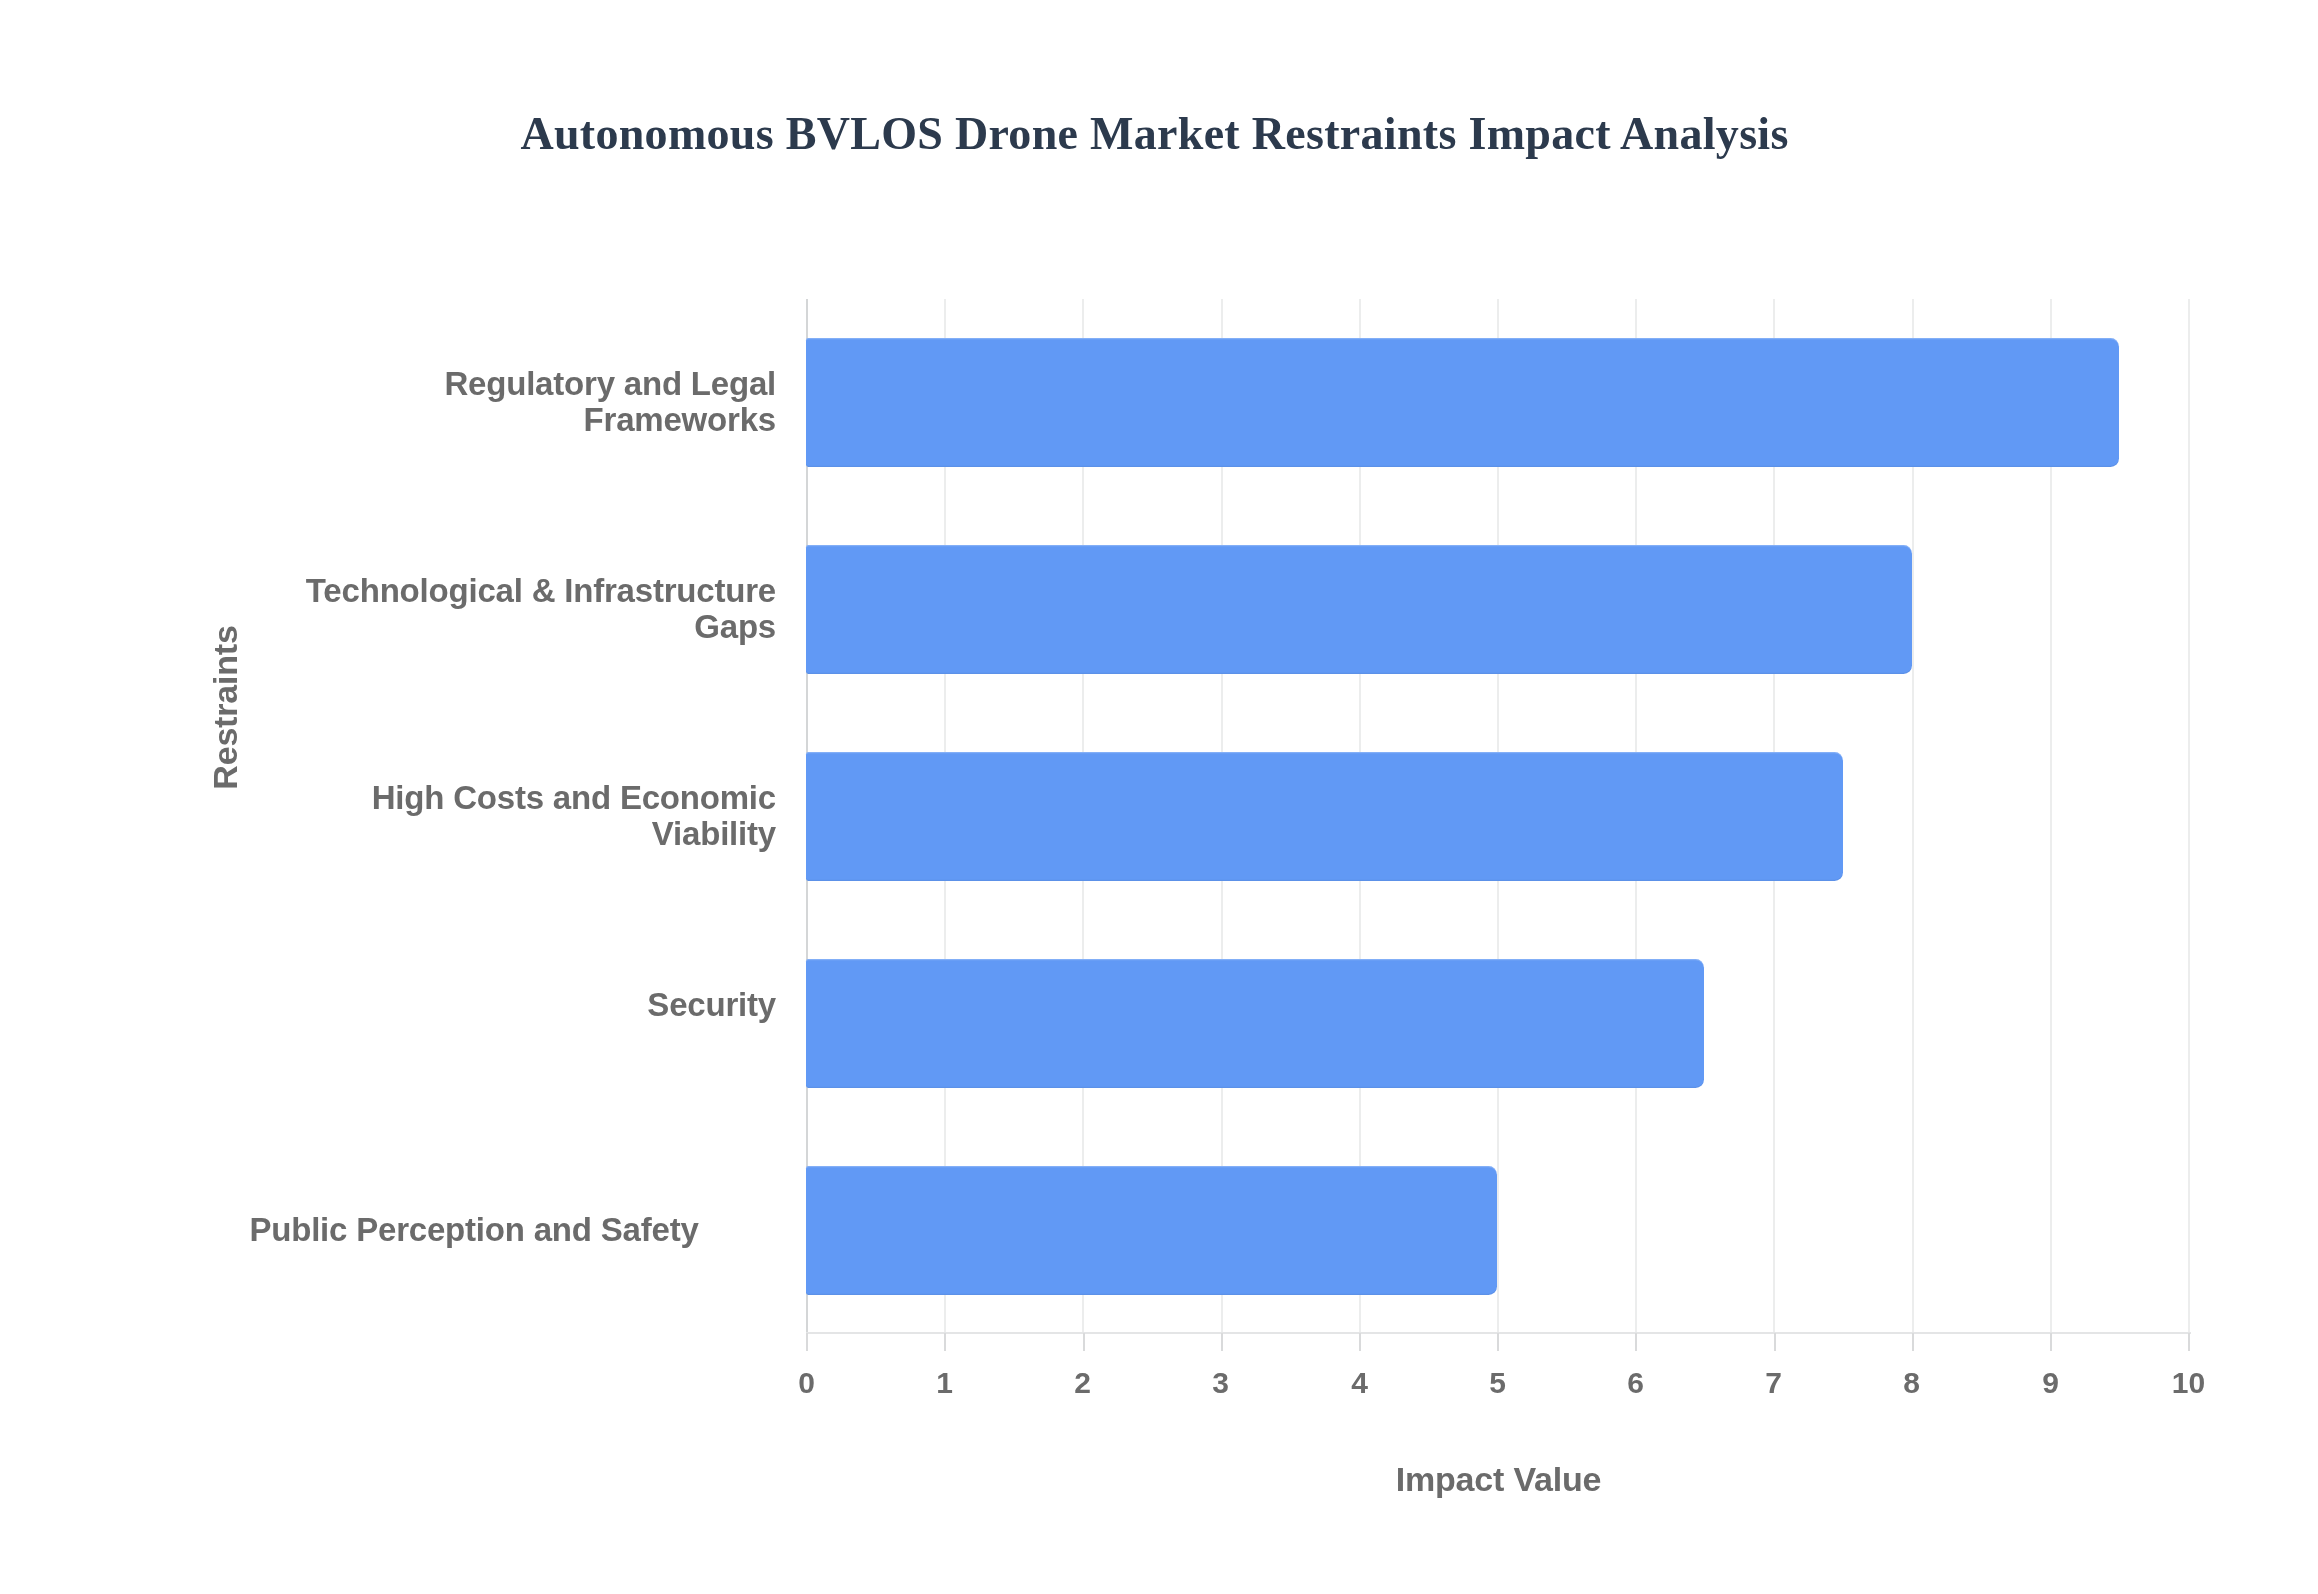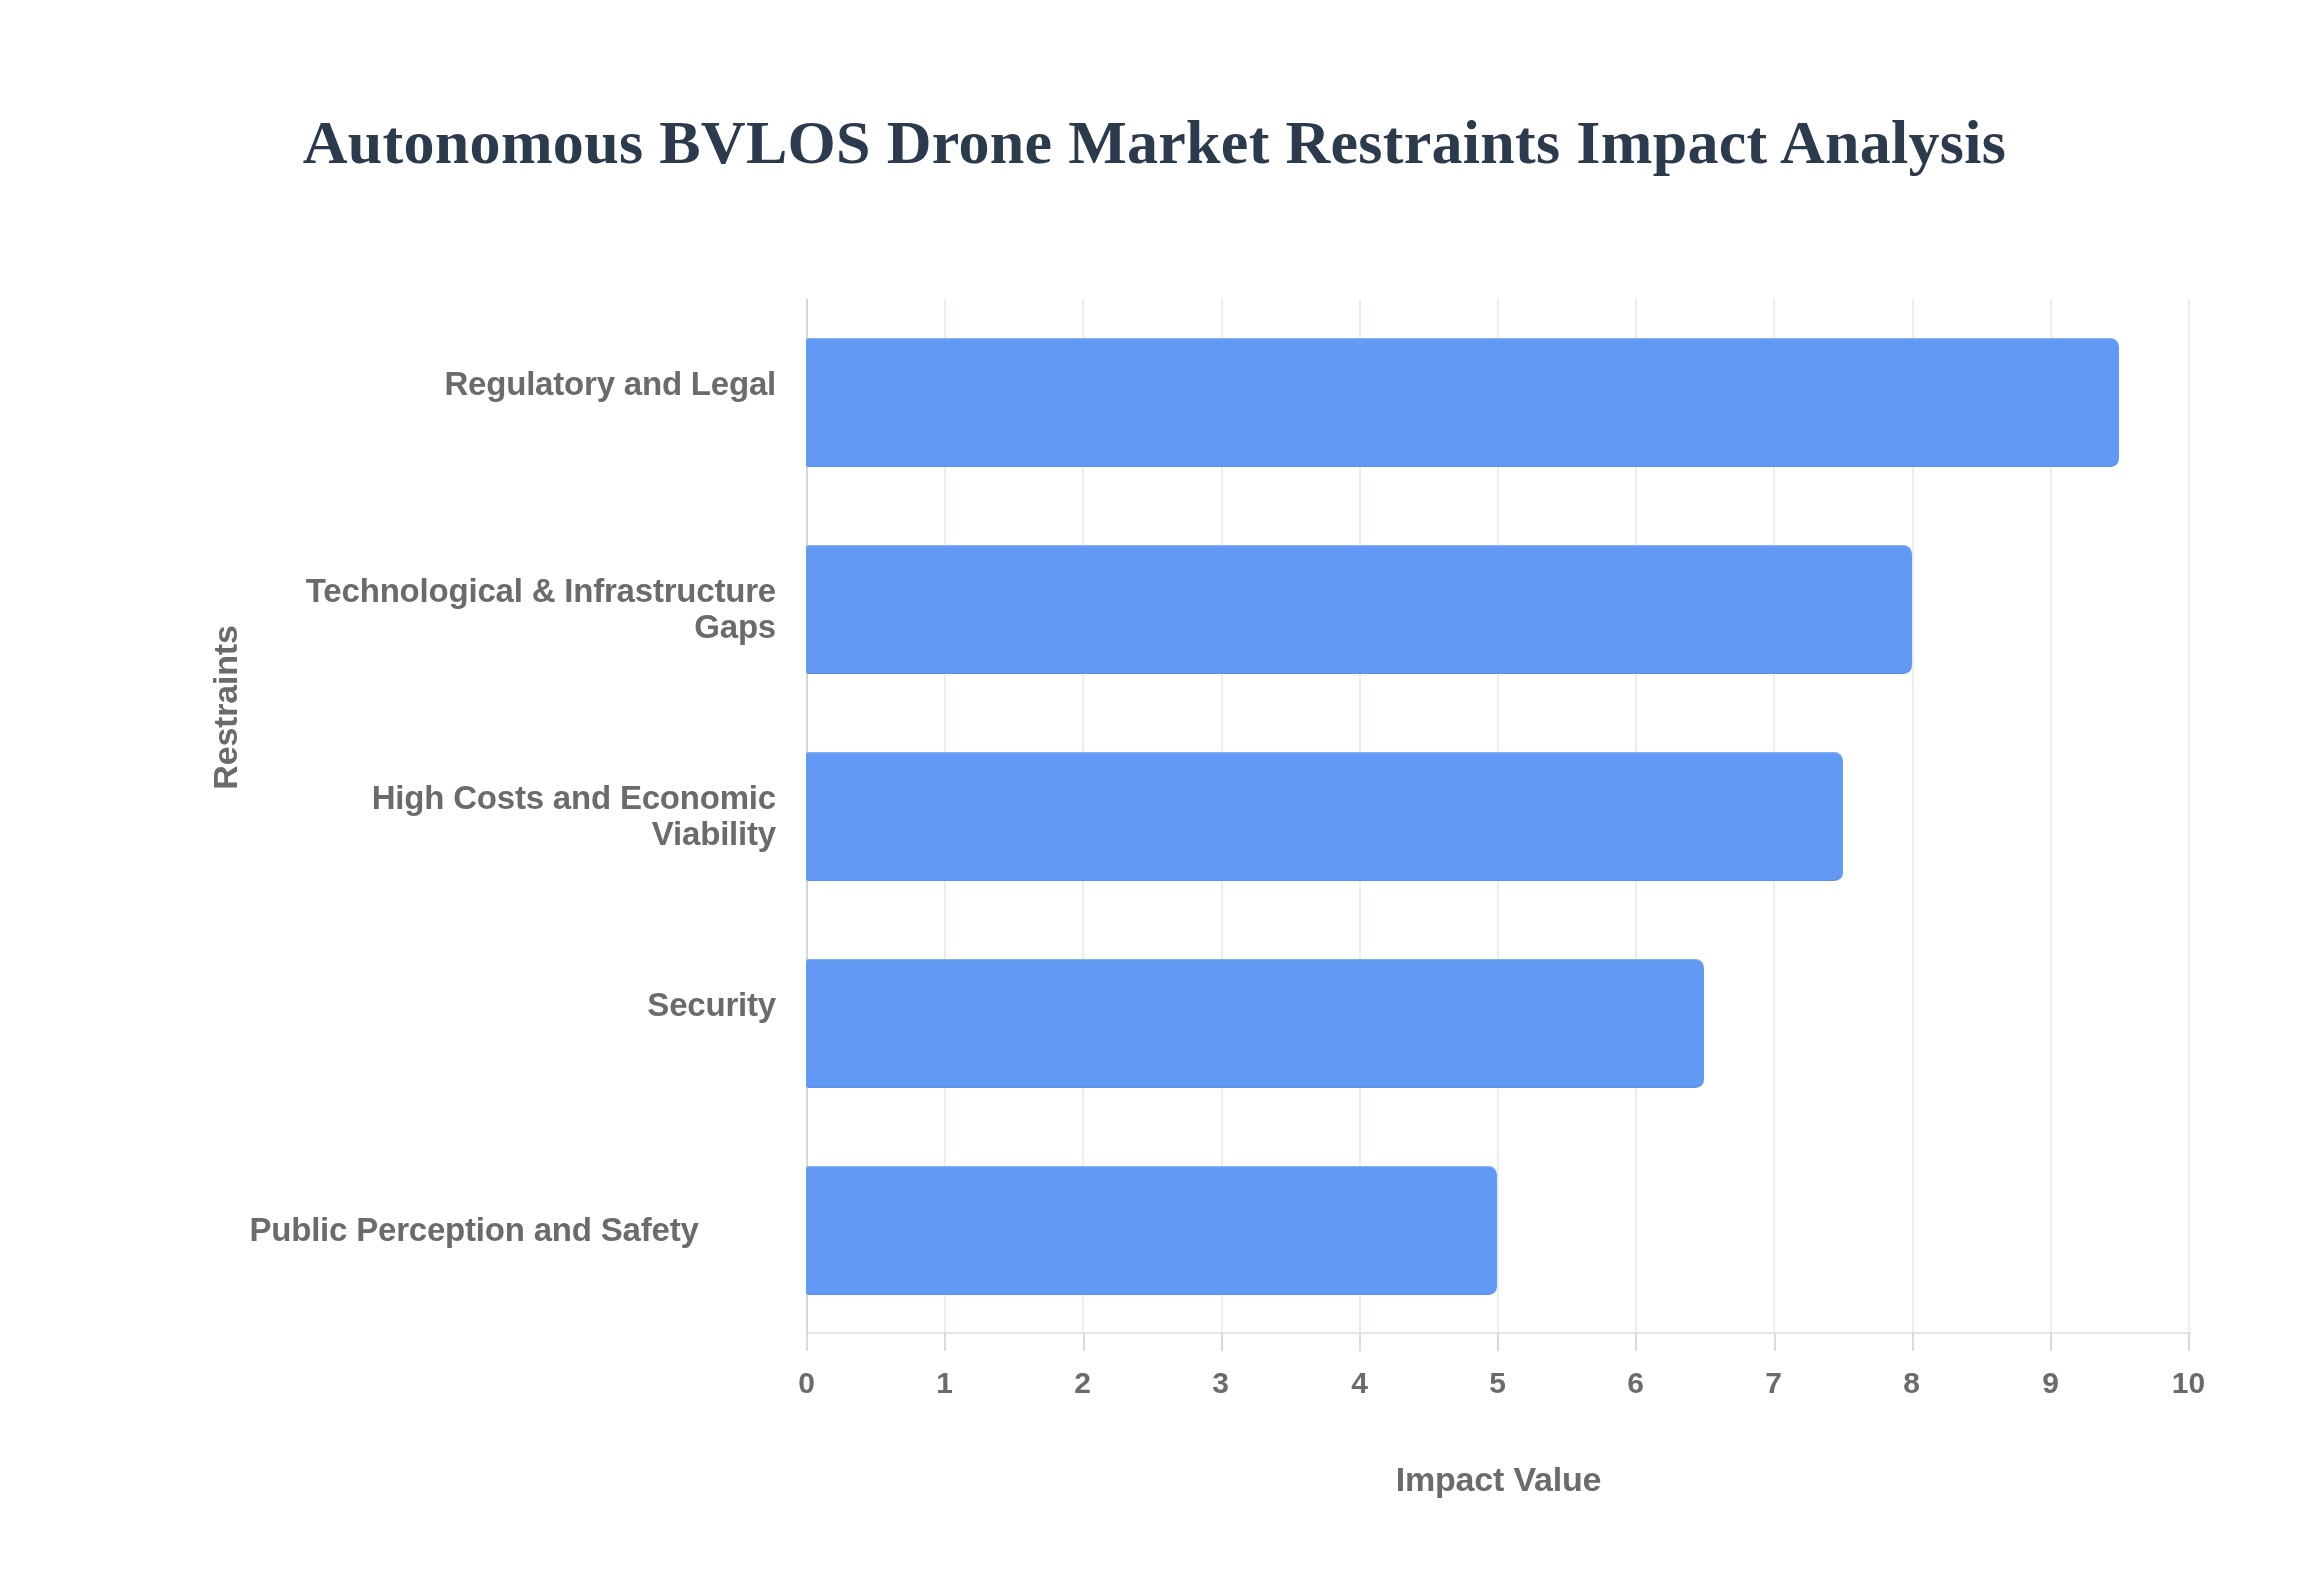--- a/index.html
+++ b/index.html
@@ -23,21 +23,21 @@
 
   
   #chart-title {
     position: absolute;
     left: 0;
     top: 107px;
     width: 2309px;
     text-align: center;
     font-family: "Liberation Serif", serif;
     font-weight: bold;
-    font-size: 62px;
+    font-size: 46px;
     letter-spacing: 0.3px;
     color: #2c3a4d;
     white-space: nowrap;
   }
 
   
   
   #plot-area {
     position: absolute;
     left: 806px;
@@ -192,20 +192,21 @@
       <div class="xtick-label" style="left: 1449px;">5</div>
       <div class="xtick-label" style="left: 1587px;">6</div>
       <div class="xtick-label" style="left: 1725px;">7</div>
       <div class="xtick-label" style="left: 1863px;">8</div>
       <div class="xtick-label" style="left: 2002px;">9</div>
       <div class="xtick-label" style="left: 2140px;">10</div>
     </div>
   <div id="catlabels">
       <div class="cat-label" style="left: 172px; width: 604px; right: auto; top: 366px;">
         <div>Regulatory and Legal</div>
+        <div>Frameworks</div>
       </div>
       <div class="cat-label" style="left: 172px; width: 604px; right: auto; top: 573px;">
         <div>Technological &amp; Infrastructure</div>
         <div>Gaps</div>
       </div>
       <div class="cat-label" style="left: 172px; width: 604px; right: auto; top: 780px;">
         <div>High Costs and Economic</div>
         <div>Viability</div>
       </div>
       <div class="cat-label" style="left: 172px; width: 604px; right: auto; top: 987px;">

